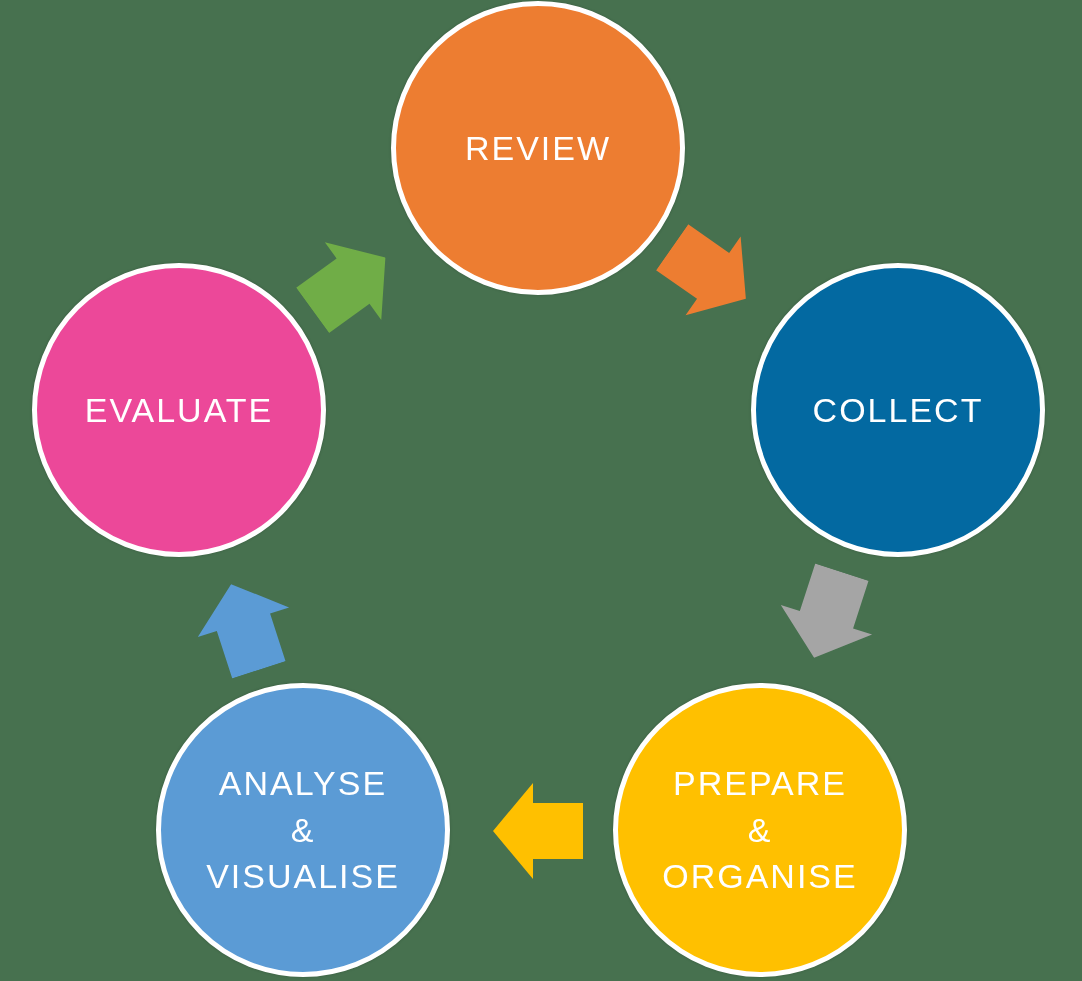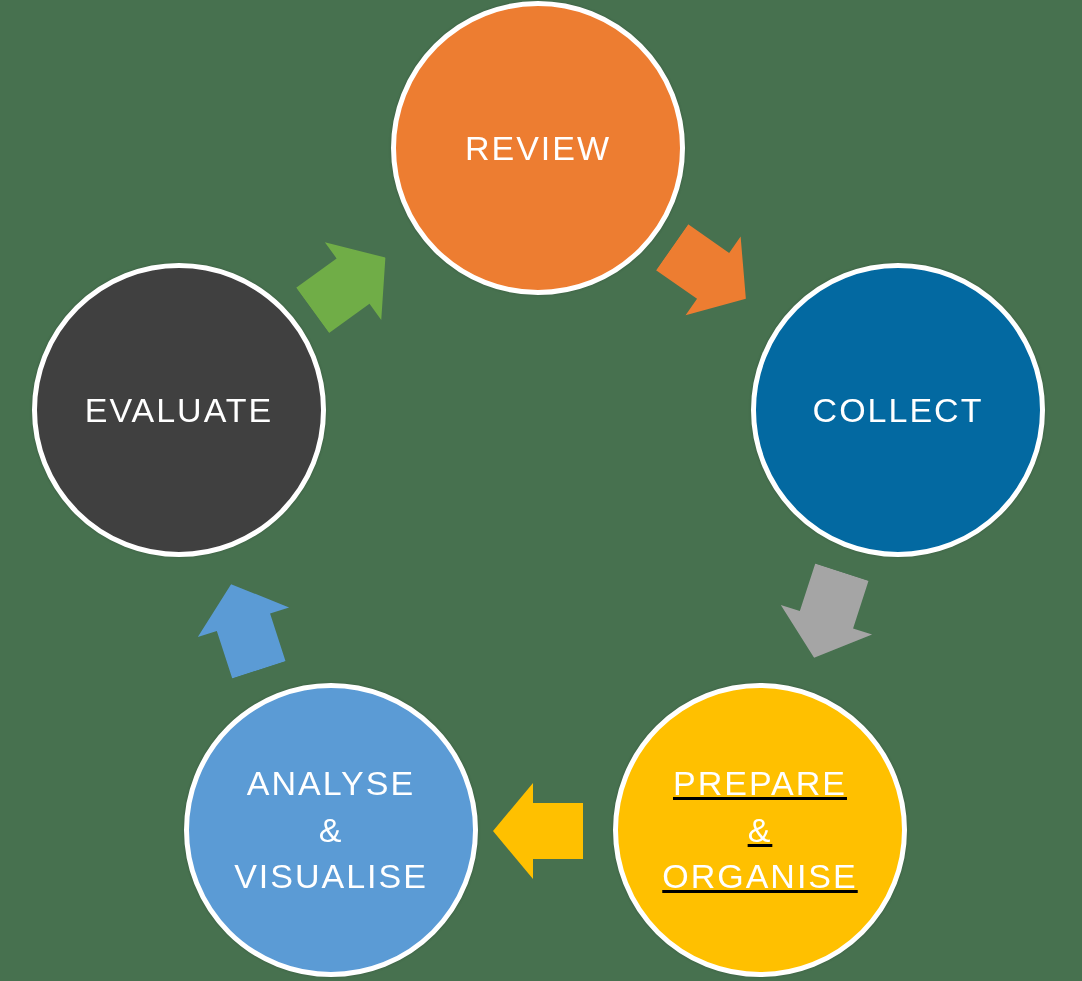--- a/index.html
+++ b/index.html
@@ -29,21 +29,21 @@
   .circle .label {
     color: #ffffff;
     font-size: 34px;
     letter-spacing: 2px;
     line-height: 1.38;
     white-space: pre-line;
   }
   .circle-review   { left: 391px; top: 1px;   }
   .circle-collect  { left: 751px; top: 263px; }
   .circle-prepare  { left: 613px; top: 683px; }
-  .circle-analyse  { left: 184px; top: 683px; }
+  .circle-analyse  { left: 156px; top: 683px; }
   .circle-evaluate { left: 32px;  top: 263px; }
 
   .arrow {
     position: absolute;
     width: 90px;
     height: 98px;
   }
   .arrow-review-collect   { left: 664px; top: 224px; transform: rotate(35deg); }
   .arrow-collect-prepare  { left: 783px; top: 566px; transform: rotate(108deg); }
   .arrow-prepare-analyse  { left: 493px; top: 782px; transform: rotate(180deg); }
@@ -56,33 +56,33 @@
 <div class="canvas" style="background-color: rgb(71, 113, 79);">
 
   <div class="circle circle-review" style="background-color: rgb(237, 125, 49);">
     <span class="label">REVIEW</span>
   </div>
 
   <div class="circle circle-collect" style="background-color: #0369a1;">
     <span class="label">COLLECT</span>
   </div>
 
-  <div class="circle circle-prepare" style="background-color: rgb(255, 192, 0); text-decoration: underline;">
+  <div class="circle circle-prepare" style="background-color: rgb(255, 192, 0);">
     <span class="label">PREPARE
 &amp;
 ORGANISE</span>
   </div>
 
   <div class="circle circle-analyse" style="background-color: rgb(91, 155, 213);">
     <span class="label">ANALYSE
 &amp;
 VISUALISE</span>
   </div>
 
-  <div class="circle circle-evaluate" style="background-color: #404040;">
+  <div class="circle circle-evaluate" style="background-color: #ec4899;">
     <span class="label">EVALUATE</span>
   </div>
 
   <svg class="arrow arrow-review-collect" viewBox="0 0 90 98" aria-hidden="true">
     <polygon points="0,21 50,21 50,1 90,49 50,97 50,77 0,77" fill="#ED7D31"></polygon>
   </svg>
 
   <svg class="arrow arrow-collect-prepare" viewBox="0 0 90 98" aria-hidden="true">
     <polygon points="0,21 50,21 50,1 90,49 50,97 50,77 0,77" fill="#A5A5A5"></polygon>
   </svg>

